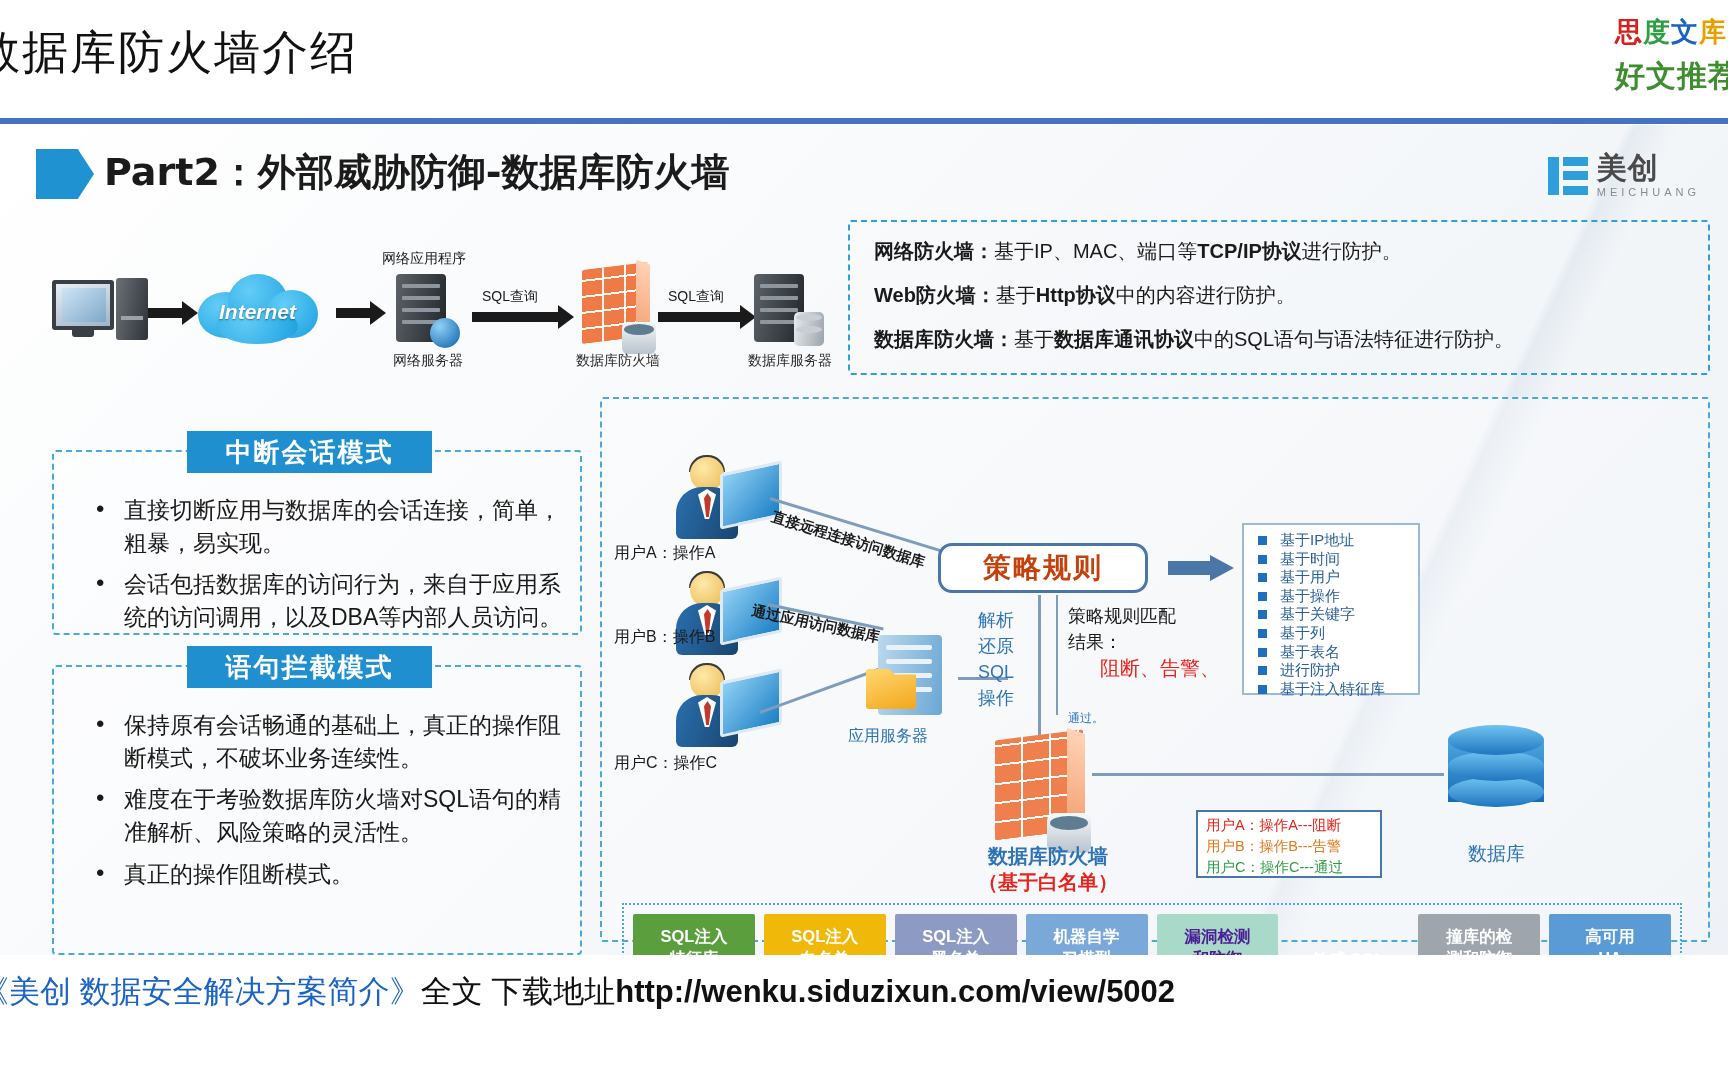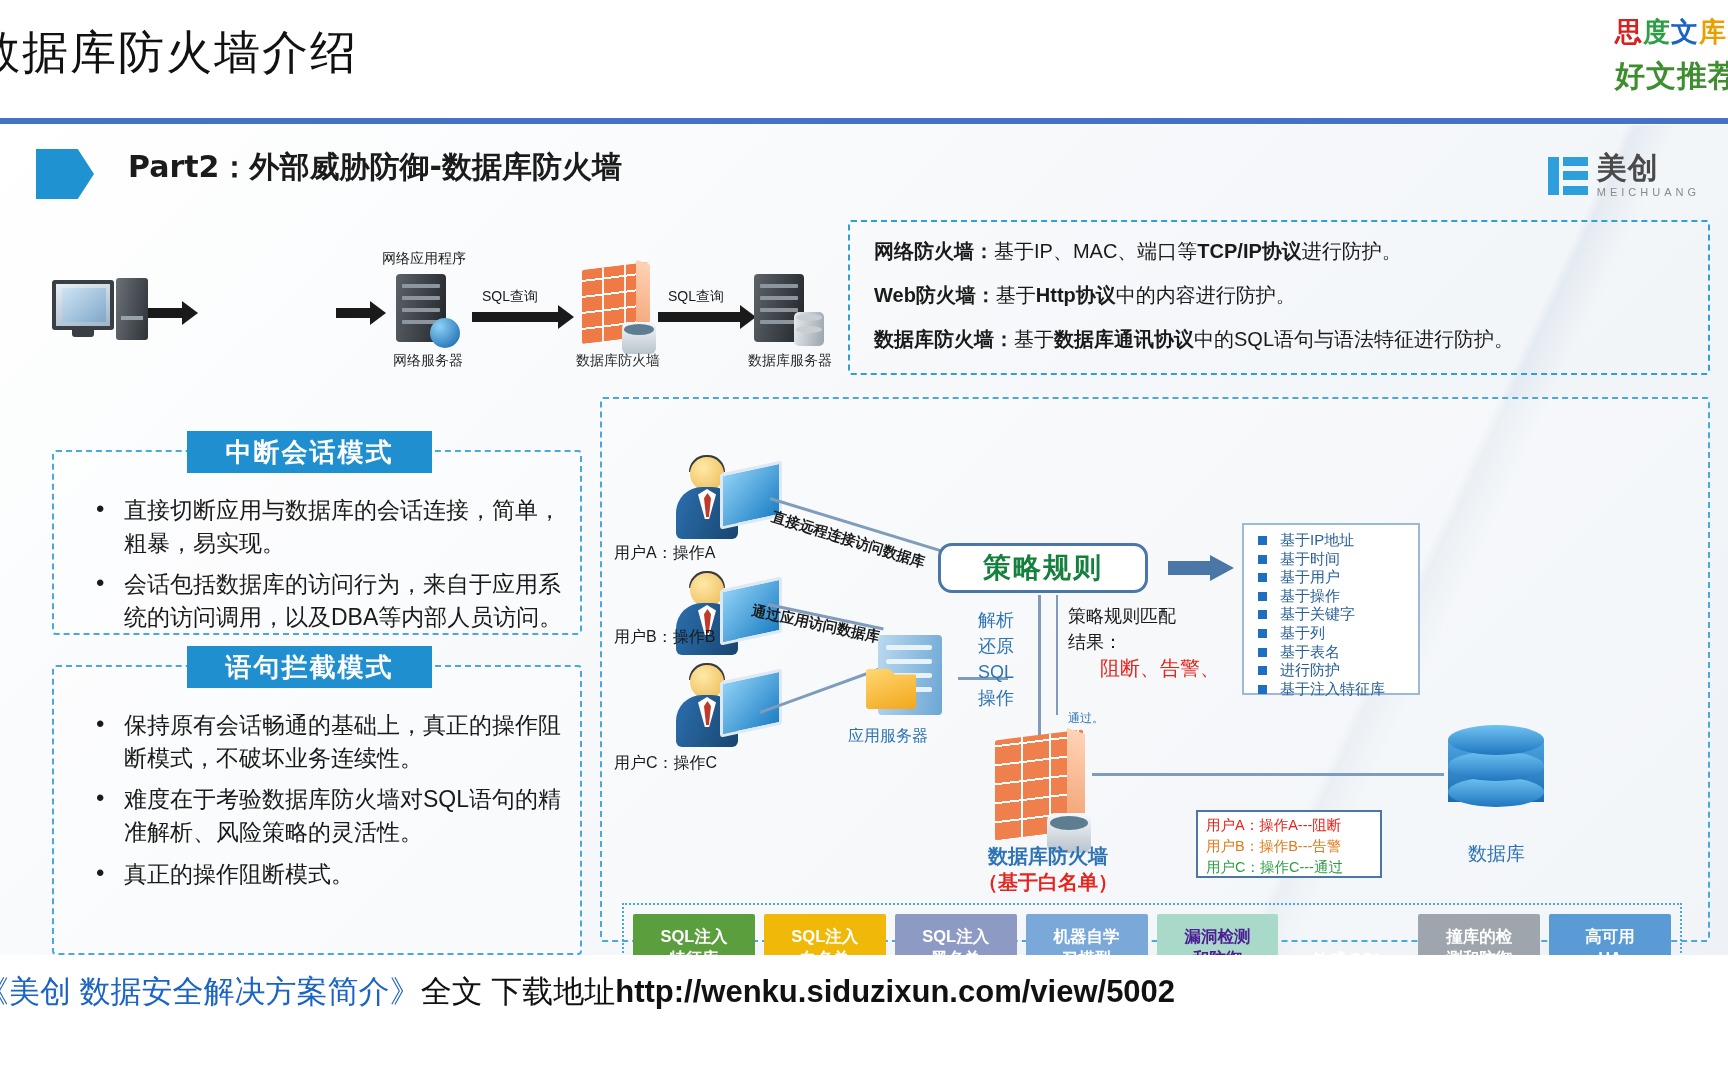--- a/index.html
+++ b/index.html
@@ -47,22 +47,22 @@
   }
 
   
   .slide-title-row{ position:absolute; left:0; top:12px; width:1728px; height:70px;}
   .title-chevron{
     position:absolute; left:36px; top:12px; width:58px; height:50px;
     background:#1f93d2;
     clip-path: polygon(0 0, 72% 0, 100% 50%, 72% 100%, 0 100%);
   }
   .slide-title{
-    position:absolute; left:128px; top:10px;
-    font-size:30px; font-weight:bold; color:#1b1b1b; white-space:nowrap;
+    position:absolute; left:104px; top:10px;
+    font-size:38px; font-weight:bold; color:#1b1b1b; white-space:nowrap;
     font-family:"DejaVu Sans","Liberation Sans",sans-serif;
   }
   .logo{ position:absolute; right:28px; top:16px; display:flex; align-items:center; gap:9px;}
   .logo-mark{ width:40px; height:42px; position:relative;}
   .logo-mark i{ position:absolute; background:#2f9fdb; display:block;}
   .logo-mark i.a{ left:0; top:2px; width:11px; height:38px;}
   .logo-mark i.b{ left:15px; top:2px; width:25px; height:9px;}
   .logo-mark i.c{ left:15px; top:16px; width:25px; height:9px;}
   .logo-mark i.d{ left:15px; top:31px; width:25px; height:9px;}
   .logo-text{ line-height:1;}
@@ -196,21 +196,21 @@
     border:2px solid #9db9d8; background:#fff; padding:6px 0 0 8px;
   }
   .rulebox li{ list-style:none; position:relative; padding-left:28px;
     font-size:15px; line-height:18.6px; color:#2a6099; white-space:nowrap;}
   .rulebox li:before{ content:""; position:absolute; left:6px; top:5px; width:9px; height:9px; background:#1f6fc0;}
 
   .policybox{
     position:absolute; left:938px; top:418px; width:210px; height:50px;
     border:3px solid #4a76a8; border-radius:14px; background:#fff;
     display:flex; align-items:center; justify-content:center;
-    font-size:28px; font-weight:bold; color:#15803d; letter-spacing:2px;
+    font-size:28px; font-weight:bold; color:#c2410c; letter-spacing:2px;
     font-family:"DejaVu Sans","Liberation Sans",sans-serif;
   }
   .bigarrow{ position:absolute; left:1168px; top:430px; width:66px; height:26px;}
   .bigarrow .shaft{ position:absolute; left:0; top:6px; width:44px; height:14px; background:#4a76a8;}
   .bigarrow .tip{ position:absolute; left:42px; top:0; border-left:24px solid #4a76a8;
     border-top:13px solid transparent; border-bottom:13px solid transparent;}
 
   .fwbig{ position:absolute; left:995px; top:610px; width:96px; height:108px;}
   .fwbig .wall{ position:absolute; left:0; top:0; width:88px; height:100px;
     background:repeating-linear-gradient(0deg,#ef7f4c 0 17px,#ffffff 17px 19px);
@@ -301,20 +301,27 @@
   <div class="topflow">
 
     <div class="pc">
       <div class="mon"></div>
         <div class="stand"></div>
         <div class="tower"></div>
     </div>
 
     <div class="arrow" style="left:118px; top:78px; width:36px;"></div>
 
+    <div class="cloud">
+      <div class="b b1"></div>
+        <div class="b b2"></div>
+        <div class="b b3"></div>
+        <div class="b b4"></div>
+      <div class="txt">Internet</div>
+    </div>
 
     <div class="arrow" style="left:306px; top:78px; width:36px;"></div>
 
     <div class="lbl" style="left:352px; top:20px; font-size:14px;">网络应用程序</div>
     <div class="srv" style="left:360px; top:44px;">
       <div class="body">
           <i></i>
           <i></i>
           <i></i>
           <i></i>

